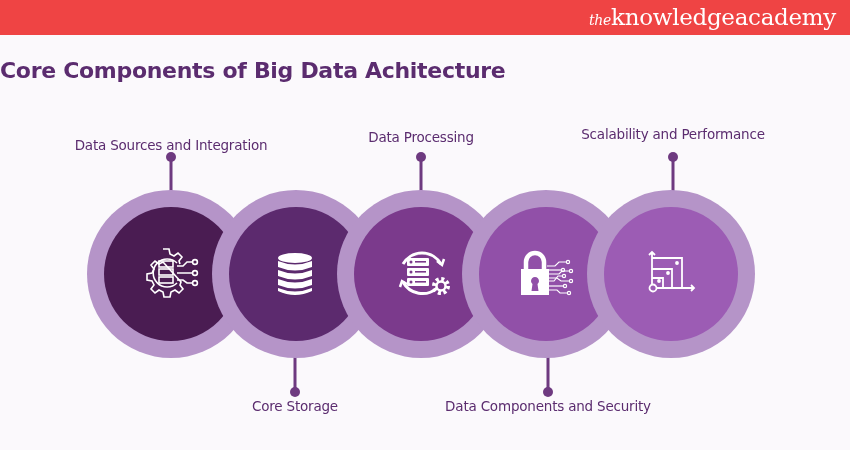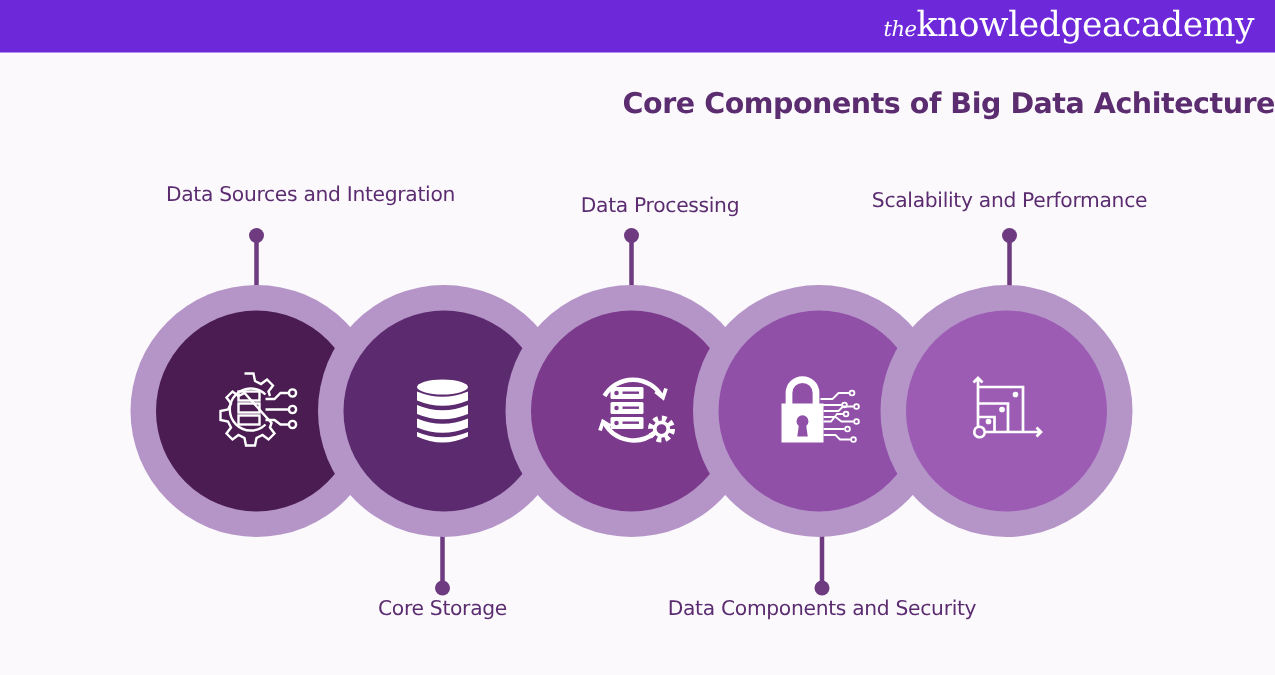--- a/index.html
+++ b/index.html
@@ -3,32 +3,32 @@
 <meta charset="utf-8">
 <style>
   html, body { margin:0; padding:0; }
   body {
     width:850px; height:450px; overflow:hidden; position:relative;
     background:#fbf9fc;
     font-family:"DejaVu Sans", sans-serif;
   }
   .topbar {
     position:absolute; left:0; top:0; width:850px; height:35px;
-    background:#6d28d9;
+    background:#ef4444;
   }
   .brand {
     position:absolute; right:14px; top:3px;
     font-family:"DejaVu Serif", serif; color:#ffffff;
     font-size:23px; letter-spacing:-0.3px; line-height:28px;
   }
   .brand .the { font-style:italic; font-size:14px; }
   .title {
-    position:absolute; left:0; top:58px; width:850px; text-align:right;
+    position:absolute; left:0; top:58px; width:850px; text-align:left;
     font-family:"DejaVu Sans", sans-serif; font-weight:bold;
-    font-size:19px; color:#5b2c6f; letter-spacing:-0.3px;
+    font-size:22px; color:#5b2c6f; letter-spacing:-0.3px;
   }
   .label {
     position:absolute; font-family:"DejaVu Sans", sans-serif;
     font-size:13.5px; color:#5b2c6f; white-space:nowrap;
     transform:translateX(-50%); letter-spacing:-0.2px;
   }
   .stem { position:absolute; width:3px; background:#6e3a80; transform:translateX(-50%); }
   .dot { position:absolute; width:10px; height:10px; border-radius:50%; background:#6e3a80; transform:translate(-50%,-50%); }
   .ring {
     position:absolute; width:168px; height:168px; border-radius:50%;
@@ -42,29 +42,29 @@
 </style>
 </head>
 <body>
 
 <div class="topbar">
   <div class="brand"><span class="the">the</span><span>knowledgeacademy</span></div>
 </div>
 
 <div class="title">Core Components of Big Data Achitecture</div>
 
-<div class="label" style="left:171px; top:122px;margin-left:36px;">Data Sources and Integration</div>
+<div class="label" style="left:171px; top:137px;">Data Sources and Integration</div>
 <div class="stem" style="left:171px; top:157px; height:34px;"></div>
 <div class="dot" style="left:171px; top:157px;"></div>
 
 <div class="label" style="left:295px; top:398px;">Core Storage</div>
 <div class="stem" style="left:295px; top:357px; height:35px;"></div>
 <div class="dot" style="left:295px; top:392px;"></div>
 
-<div class="label" style="left:440px; top:129px;text-align:right;">Data Processing</div>
+<div class="label" style="left:421px; top:129px;text-align:right;">Data Processing</div>
 <div class="stem" style="left:421px; top:157px; height:34px;"></div>
 <div class="dot" style="left:421px; top:157px;"></div>
 
 <div class="label" style="left:548px; top:398px;">Data Components and Security</div>
 <div class="stem" style="left:548px; top:357px; height:35px;"></div>
 <div class="dot" style="left:548px; top:392px;"></div>
 
 <div class="label" style="left:673px; top:126px;">Scalability and Performance</div>
 <div class="stem" style="left:673px; top:157px; height:34px;"></div>
 <div class="dot" style="left:673px; top:157px;"></div>

